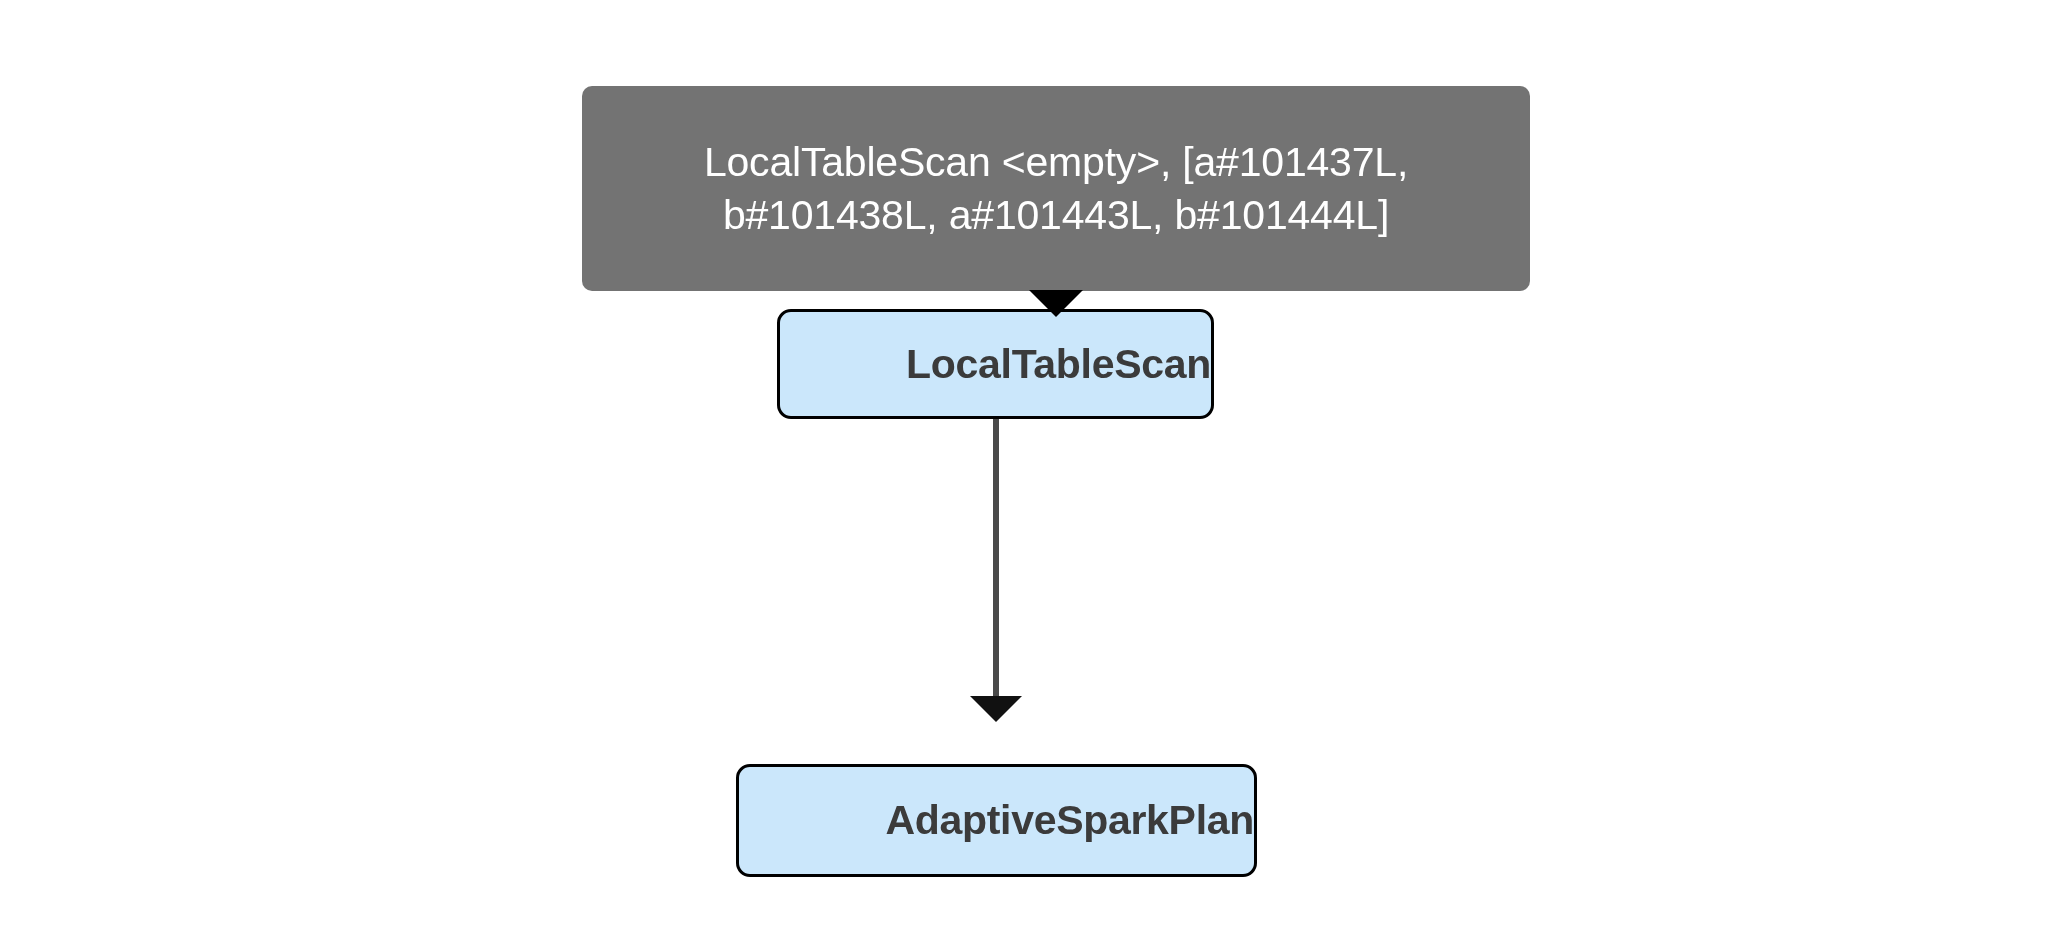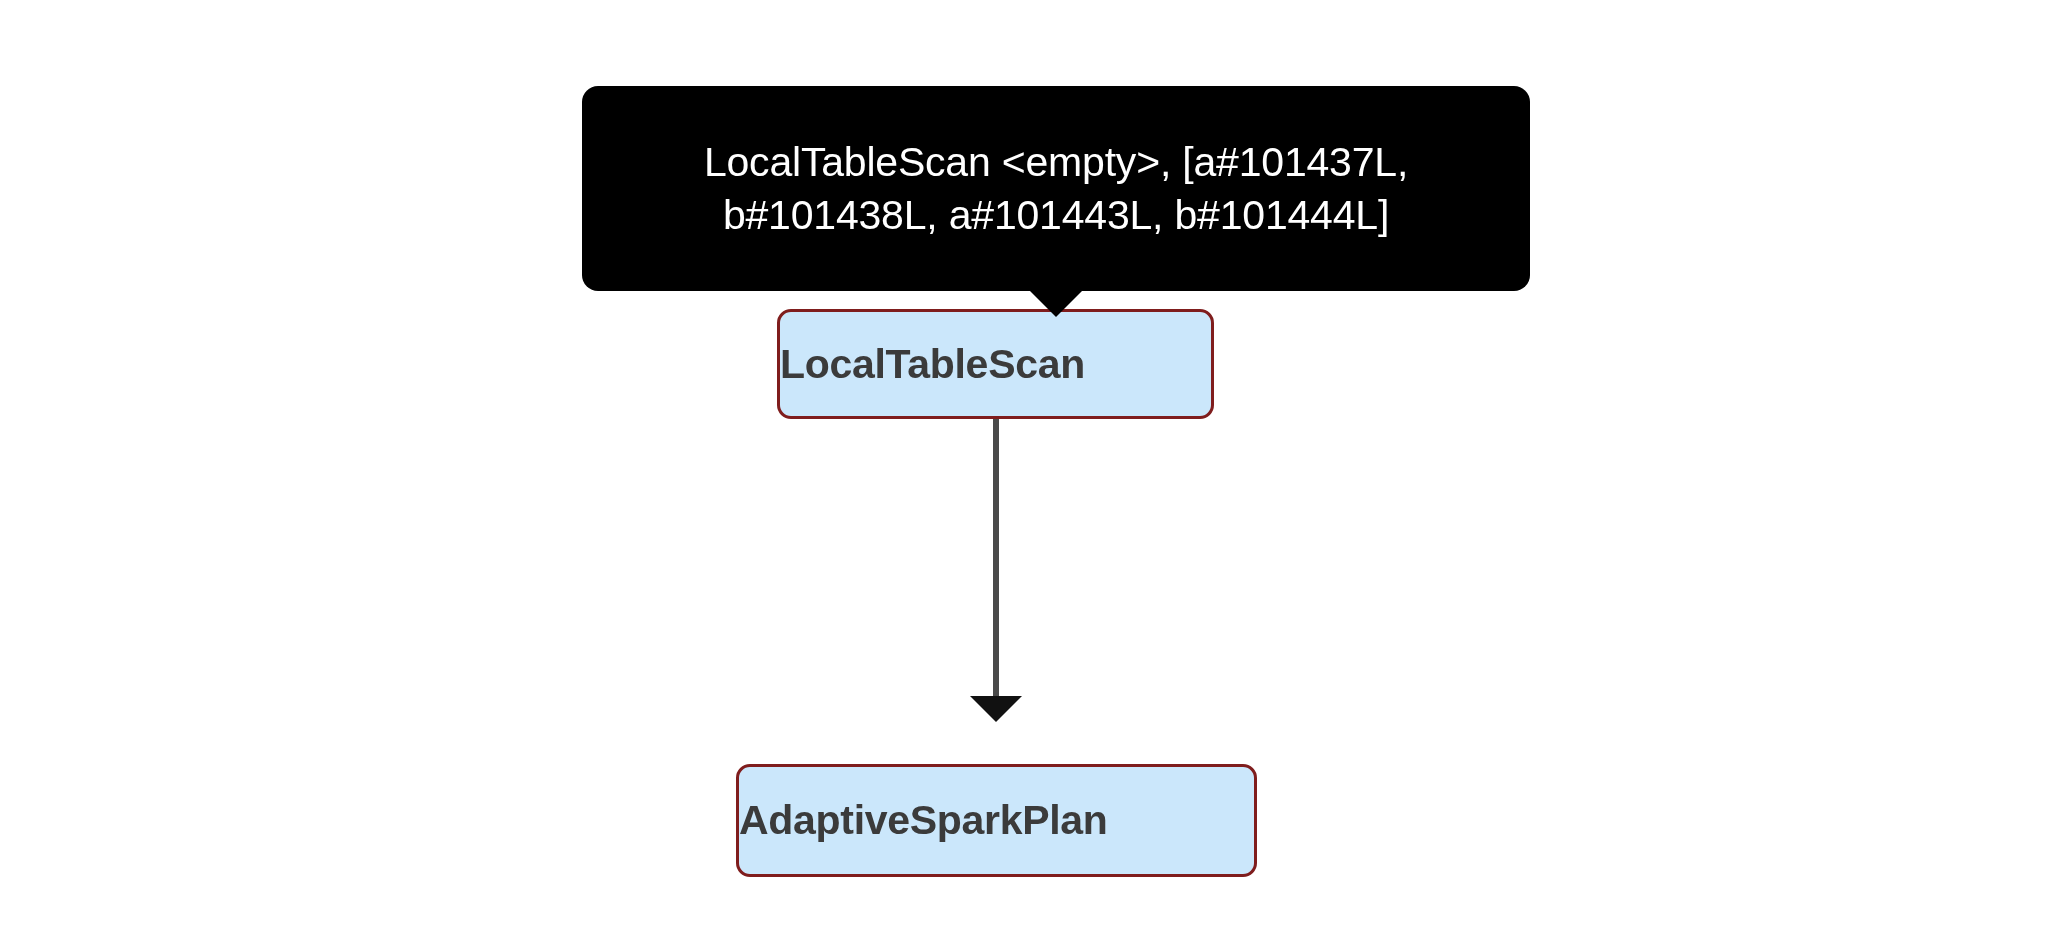--- a/index.html
+++ b/index.html
@@ -20,22 +20,22 @@
     overflow: hidden;
   }
 
   
   .tooltip {
     position: absolute;
     left: 582px;
     top: 86px;
     width: 948px;
     height: 205px;
-    background: #000000;
-    border-radius: 16px;
+    background: #737373;
+    border-radius: 10px;
     box-sizing: border-box;
     display: flex;
     align-items: center;
     justify-content: center;
     z-index: 5;
   }
   .tooltip-text {
     color: #ffffff;
     font-size: 41px;
     line-height: 1.28;
@@ -55,25 +55,25 @@
     border-left: 27px solid transparent;
     border-right: 27px solid transparent;
     border-top: 27px solid #000000;
   }
 
   
   .node {
     position: absolute;
     box-sizing: border-box;
     background: #cbe7fb;
-    border: 3px solid #7f1d1d;
+    border: 3px solid #000000;
     border-radius: 14px;
     display: flex;
     align-items: center;
-    justify-content: flex-start;
+    justify-content: flex-end;
     z-index: 2;
   }
   .node-label {
     color: #3b3b3b;
     font-weight: bold;
     font-size: 41px;
     letter-spacing: -0.3px;
     white-space: nowrap;
   }
 

